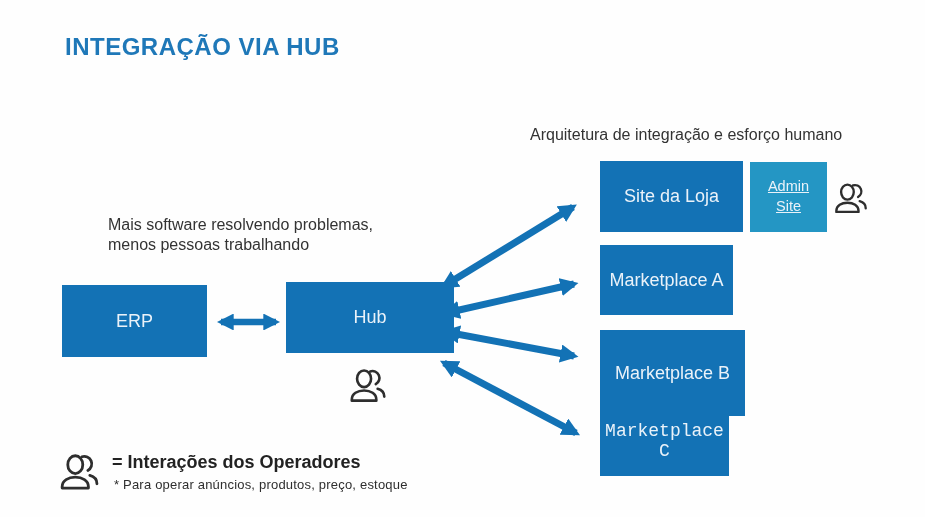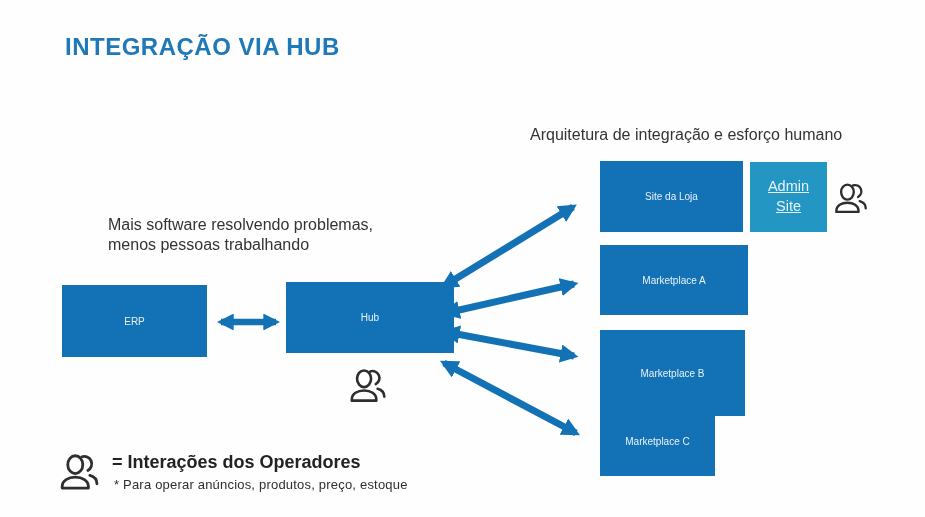--- a/index.html
+++ b/index.html
@@ -29,35 +29,35 @@
   .caption{
     position:absolute;color:var(--text-dark);
     font-size:16px;line-height:1.22;text-align:left;
   }
   .caption.arch{left:530px;top:125px;width:395px;}
   .caption.hubnote{left:108px;top:215px;width:330px;}
   .node{
     position:absolute;display:flex;align-items:center;justify-content:center;
     background:var(--primary-blue);
     color:var(--node-text);
-    font-size:10px;text-align:center;
+    font-size:18px;text-align:center;
     z-index:2;
   }
   .node.erp{left:62px;top:285px;width:145px;height:72px;}
   .node.hub{left:286px;top:282px;width:168px;height:71px;}
   .node.site{left:600px;top:161px;width:143px;height:71px;}
   .node.admin{
     left:750px;top:162px;width:77px;height:70px;
     background:var(--admin-teal);font-size:14.5px;line-height:1.35;
     padding:0 8px;
   }
   .node.admin .lbl{text-decoration:underline;}
-  .node.mka{left:600px;top:245px;width:148px;height:70px;}
+  .node.mka{left:600px;top:245px;width:133px;height:70px;}
   .node.mkb{left:600px;top:330px;width:145px;height:86px;}
-  .node.mkc{left:600px;top:406px;width:115px;height:70px;}
+  .node.mkc{left:600px;top:406px;width:129px;height:70px;font-family:Liberation Mono, monospace;}
   svg.arrows{
     position:absolute;left:0;top:0;width:925px;height:517px;
     z-index:1;pointer-events:none;
   }
   .people{
     position:absolute;color:var(--icon-dark);z-index:3;
   }
   .people.hub-op{left:347px;top:364px;width:42px;height:47px;}
   .people.admin-op{left:832px;top:179px;width:38px;height:42px;}
   .people.legend-op{left:57px;top:449px;width:45px;height:50px;}

